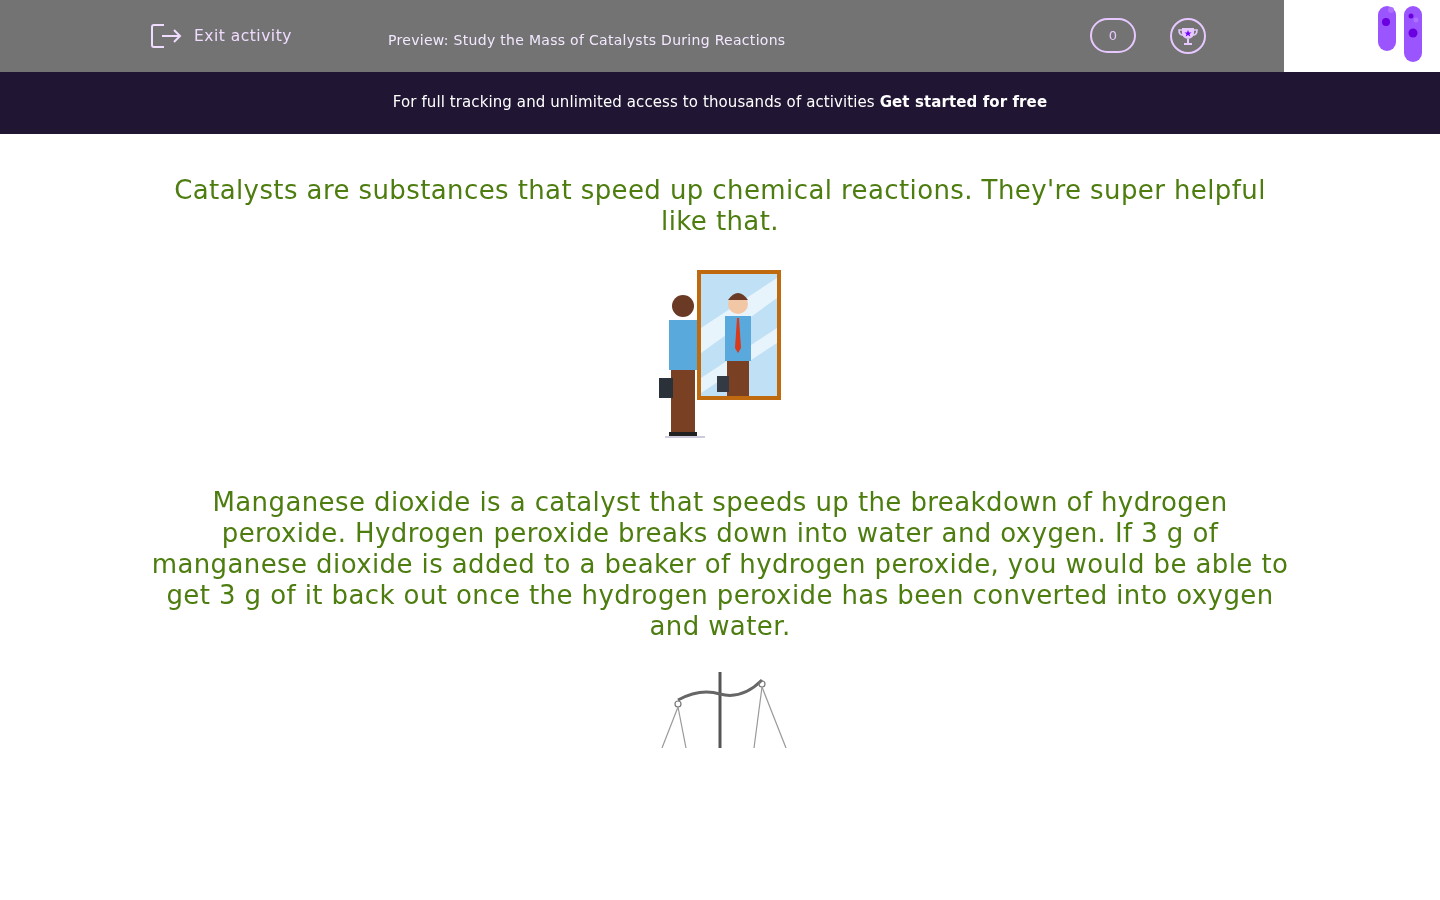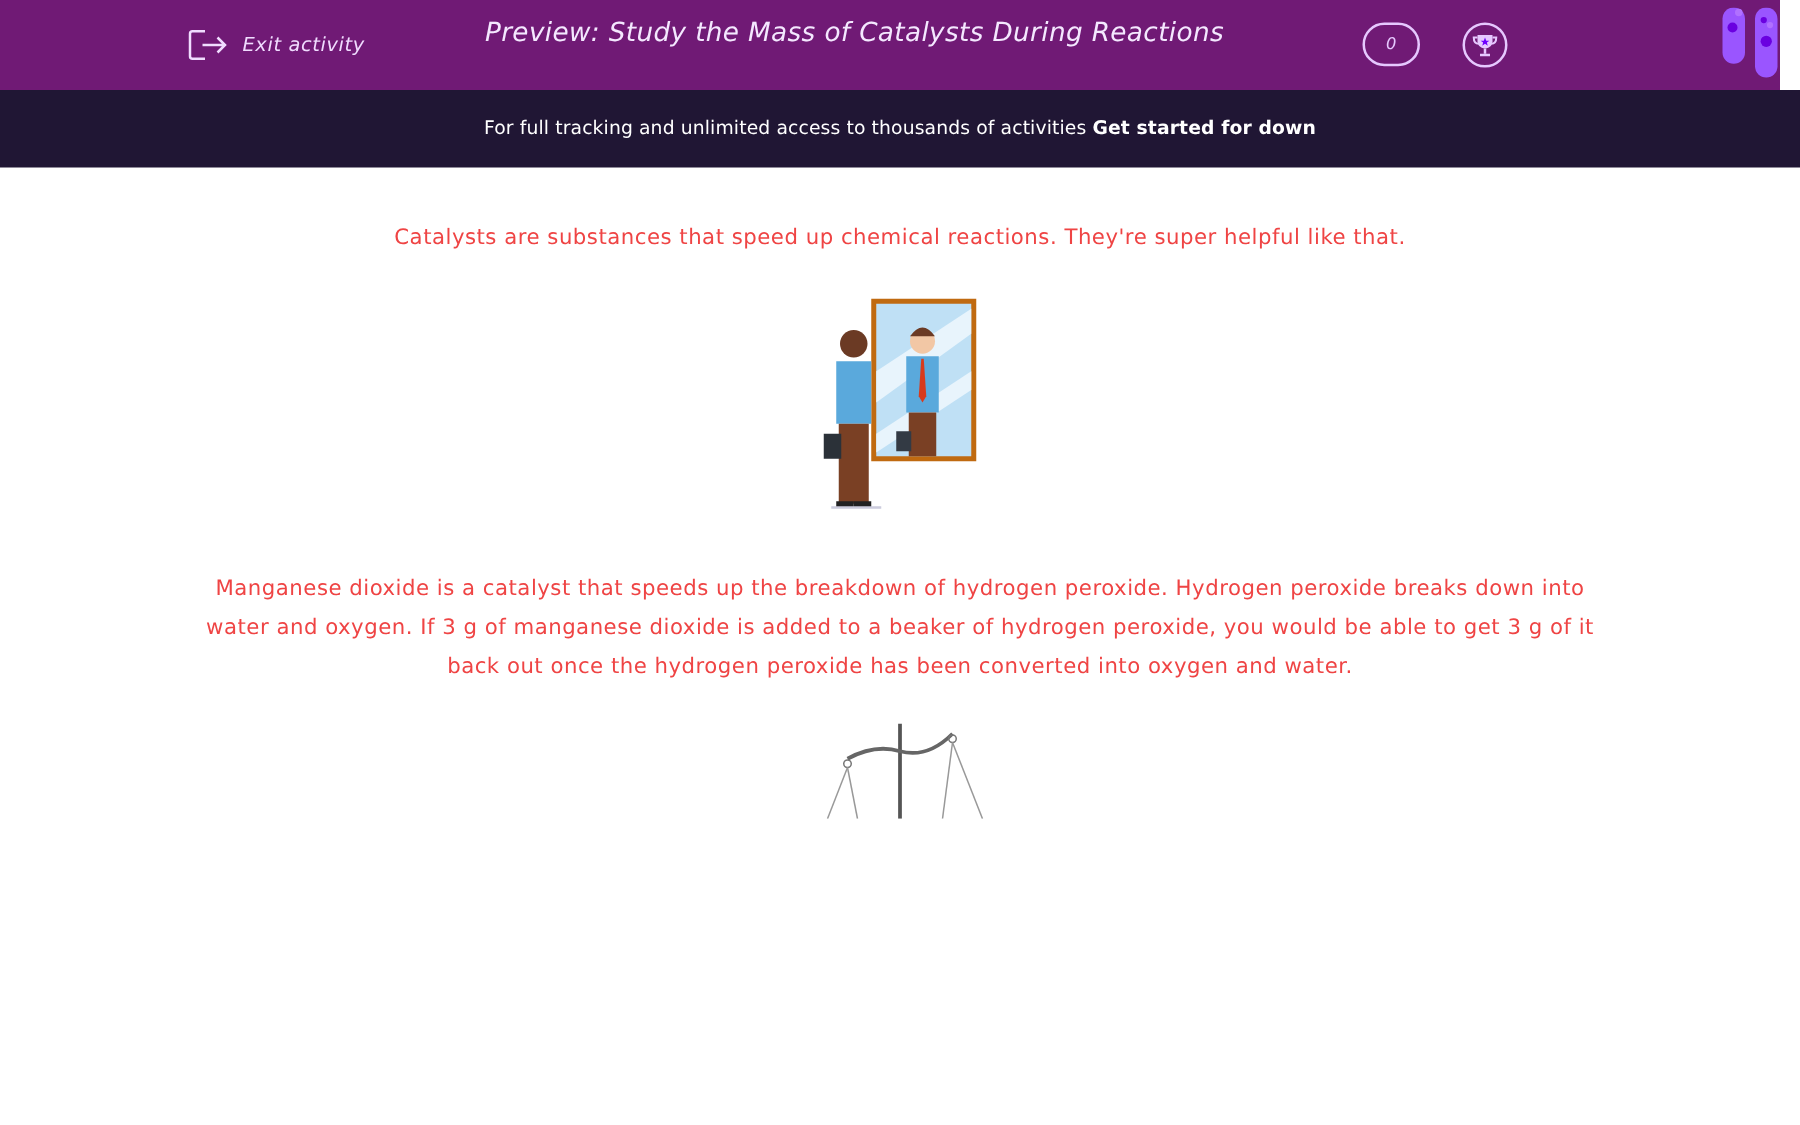--- a/index.html
+++ b/index.html
@@ -1,26 +1,26 @@
 <!DOCTYPE html>
 <html><head>
 <meta charset="utf-8">
 <style>
   * { box-sizing: border-box; margin: 0; padding: 0; }
   html, body { width: 1440px; height: 900px; overflow: hidden; background: #ffffff; font-family: "DejaVu Sans", "Liberation Sans", sans-serif; }
-  .topbar { position: absolute; left: 0; top: 0; width: 1424px; height: 72px; background: #701a75; font-style: italic; }
+  .topbar { position: absolute; left: 0; top: 0; width: 1284px; height: 72px; background: #737373; }
   .exit { position: absolute; left: 150px; top: 22px; height: 28px; display: flex; align-items: center; color: #f0dcff; font-size: 15.5px; letter-spacing: 0.5px; cursor: pointer; }
   .exit svg { margin-right: 10px; }
-  .title { position: absolute; left: 388px; top: 12px; width: 580px; height: 28px; line-height: 28px; color: #f4e8ff; font-size: 21px; font-weight: 500; letter-spacing: 0.3px; white-space: nowrap; text-align: center; }
+  .title { position: absolute; left: 388px; top: 26px; width: 580px; height: 28px; line-height: 28px; color: #f4e8ff; font-size: 14px; font-weight: 500; letter-spacing: 0.3px; white-space: nowrap; }
   .score { position: absolute; left: 1090px; top: 18px; width: 46px; height: 35px; border: 2px solid #e6c8ff; border-radius: 18px; color: #e6c8ff; font-size: 13px; text-align: center; line-height: 31px; }
   .trophy { position: absolute; left: 1170px; top: 18px; width: 36px; height: 36px; border: 2px solid #e6c8ff; border-radius: 50%; display: flex; align-items: center; justify-content: center; cursor: pointer; }
   .tubes { position: absolute; left: 1376px; top: 6px; width: 50px; height: 58px; }
   .banner { position: absolute; left: 0; top: 72px; width: 1440px; height: 62px; background: #201634; color: #ffffff; font-size: 15px; text-align: center; line-height: 60px; letter-spacing: 0.1px; }
   .banner b { font-weight: 700; cursor: pointer; }
-  .content { position: absolute; left: 150px; top: 175px; width: 1140px; color: #ef4444; font-size: 17px; line-height: 31px; text-align: center; letter-spacing: 0.4px; }
+  .content { position: absolute; left: 150px; top: 175px; width: 1140px; color: #4d7c0f; font-size: 26px; line-height: 31px; text-align: center; letter-spacing: 0.4px; }
   .content p { margin-bottom: 31px; }
   .content b { font-weight: 700; }
   .img1 { display: block; margin: 14px auto 44px auto; width: 130px; height: 175px; }
   .img2 { display: block; margin: 26px auto 0 auto; width: 140px; height: 80px; }
 </style>
 </head>
 <body>
 
 <div class="topbar">
   <div class="exit">
@@ -46,21 +46,21 @@
     <rect x="28" y="0" width="18" height="56" rx="9" fill="#9a55ff"></rect>
     <circle cx="10" cy="16" r="4" fill="#6a00e0"></circle>
     <circle cx="15" cy="4" r="3" fill="#b070ff"></circle>
     <circle cx="37" cy="27" r="4.5" fill="#6a00e0"></circle>
     <circle cx="35" cy="10" r="2.5" fill="#6a00e0"></circle>
     <circle cx="40" cy="14" r="2.5" fill="#b070ff"></circle>
   </svg>
 </div>
 
 <div class="banner">
-  <span>For full tracking and unlimited access to thousands of activities </span><b>Get started for down</b>
+  <span>For full tracking and unlimited access to thousands of activities </span><b>Get started for free</b>
 </div>
 
 <div class="content">
   <p>Catalysts are substances that speed up chemical reactions. They're super helpful like that.</p>
 
   <svg class="img1" viewBox="0 0 130 175">
     <rect x="42" y="2" width="84" height="130" fill="#c06a10"></rect>
     <rect x="46" y="6" width="76" height="122" fill="#bfe0f5"></rect>
     <polygon points="46,60 122,10 122,30 46,85" fill="#e8f4fc"></polygon>
     <polygon points="46,110 122,60 122,75 46,125" fill="#e8f4fc"></polygon>

